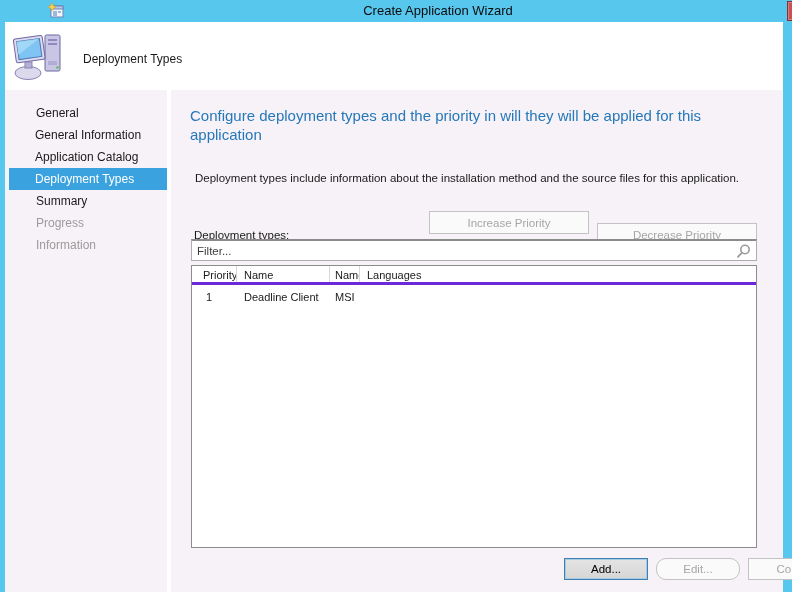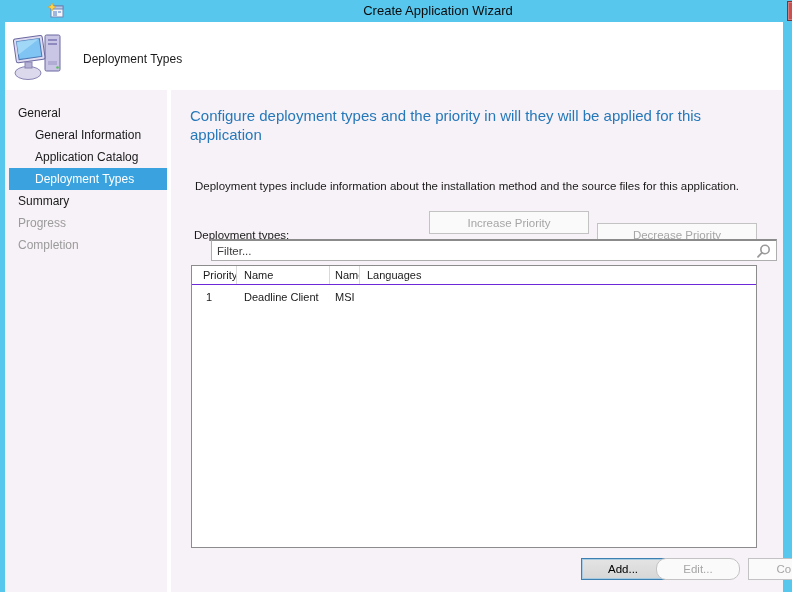--- a/index.html
+++ b/index.html
@@ -57,39 +57,39 @@
   .sidebar {
     position: absolute; left: 0; top: 68px; bottom: 0; width: 162px;
     padding-top: 12px;
   }
   .side-divider {
     position: absolute; left: 162px; top: 68px; bottom: 0; width: 4px;
     background: #ffffff;
   }
   .nav-item {
     height: 22px; line-height: 22px;
-    padding-left: 13px;
+    padding-left: 31px;
     font-size: 12px; color: #1a1a1a;
     white-space: nowrap;
     cursor: default;
   }
   .nav-item.indent { padding-left: 30px; }
   .nav-item.selected {
     background: #3aa3df; color: #ffffff;
     margin-left: 4px; padding-left: 26px;
   }
   .nav-item.disabled { color: #9b9b9b; }
   
   .main { position: absolute; left: 166px; top: 68px; right: 0; bottom: 0; }
   .page-heading {
     position: absolute; left: 19px; top: 16px; width: 580px;
     font-size: 15px; line-height: 19px; color: #2578ba;
   }
   .page-desc {
-    position: absolute; left: 24px; top: 90px; width: 560px;
+    position: absolute; left: 24px; top: 82px; width: 560px;
     font-size: 11.5px; color: #1a1a1a;
   }
   .list-label {
     position: absolute; left: 23px; top: 139px;
     font-size: 11.5px; color: #1a1a1a;
   }
   .btn {
     font-family: "Liberation Sans", sans-serif;
     font-size: 11.5px;
     display: flex; align-items: center; justify-content: center;
@@ -99,40 +99,39 @@
   }
   .btn.disabled { color: #a6a6a6; background: #fbfafb; border-color: #c3c3c3; text-align: right; }
   .btn-increase { position: absolute; left: 258px; top: 121px; width: 160px; height: 23px; }
   .btn-decrease { position: absolute; left: 426px; top: 121px; width: 160px; height: 23px; margin-top: 12px; }
   
   .filter-box {
     position: absolute; left: 20px; top: 149px; width: 566px; height: 22px;
     background: #ffffff;
     border: 1px solid #aeaeae;
     border-top: 2px solid #8b8b8b;
-    margin-left: 20px;
   }
   .filter-input {
     position: absolute; left: 0; top: 0; width: calc(100% - 26px); height: 100%;
     border: none; outline: none;
     font-family: "Liberation Sans", sans-serif;
     font-size: 11.5px; color: #333; padding-left: 5px;
     background: transparent;
   }
   .filter-input::placeholder { color: #3c3c3c; opacity: 1; }
   .search-icon { position: absolute; right: 4px; top: 2px; }
   
   .dt-table {
     position: absolute; left: 20px; top: 175px; width: 566px; height: 283px;
     background: #ffffff;
     border: 1px solid #8c8c8c;
   }
   .dt-header {
     display: flex; height: 19px; line-height: 19px;
-    border-bottom: 1px solid #6d28d9;
+    border-bottom: 3px solid #6d28d9;
     font-size: 11px; color: #1a1a1a;
   }
   .dt-header .cell { border-right: 1px solid #d9d9d9; }
   .dt-header .cell:last-child { border-right: none; }
   .dt-row {
     display: flex; height: 17px; line-height: 17px;
     font-size: 11px; color: #1a1a1a; margin-top: 4px;
     cursor: default;
   }
   .cell { overflow: hidden; white-space: nowrap; }
@@ -141,21 +140,20 @@
   .col-type     { width: 30px; padding-left: 5px; }
   .col-lang     { flex: 1;     padding-left: 7px; }
   .dt-row .col-priority { padding-left: 14px; }
   
   .bottom-btn { position: absolute; top: 468px; width: 84px; height: 22px; cursor: pointer; }
   .btn.focused {
     background: linear-gradient(#e4e4e4, #d6d6d6);
     border: 1px solid #3c7fb1;
     box-shadow: 0 0 0 1px #a9cbe2 inset;
     color: #000;
-    margin-left: 17px;
   }
   .pos-add { left: 393px; }
   .pos-edit { left: 485px; border-radius: 10px; }
   .pos-copy { left: 577px; }
 </style>
 </head>
 <body>
 
 <div class="window">
 
@@ -201,21 +199,21 @@
       <span class="header-title">Deployment Types</span>
     </div>
 
     <div class="sidebar">
       <div class="nav-item">General</div>
       <div class="nav-item indent">General Information</div>
       <div class="nav-item indent">Application Catalog</div>
       <div class="nav-item indent selected">Deployment Types</div>
       <div class="nav-item">Summary</div>
       <div class="nav-item disabled">Progress</div>
-      <div class="nav-item disabled">Completion</div>
+      <div class="nav-item disabled">Information</div>
     </div>
     <div class="side-divider"></div>
 
     <div class="main">
       <div class="page-heading">Configure deployment types and the priority in will they will be applied for this application</div>
       <div class="page-desc">Deployment types include information about the installation method and the source files for this application.</div>
 
       <div class="list-label">Deployment types:</div>
       <div class="btn disabled btn-increase">Increase Priority</div>
       <div class="btn disabled btn-decrease">Decrease Priority</div>

